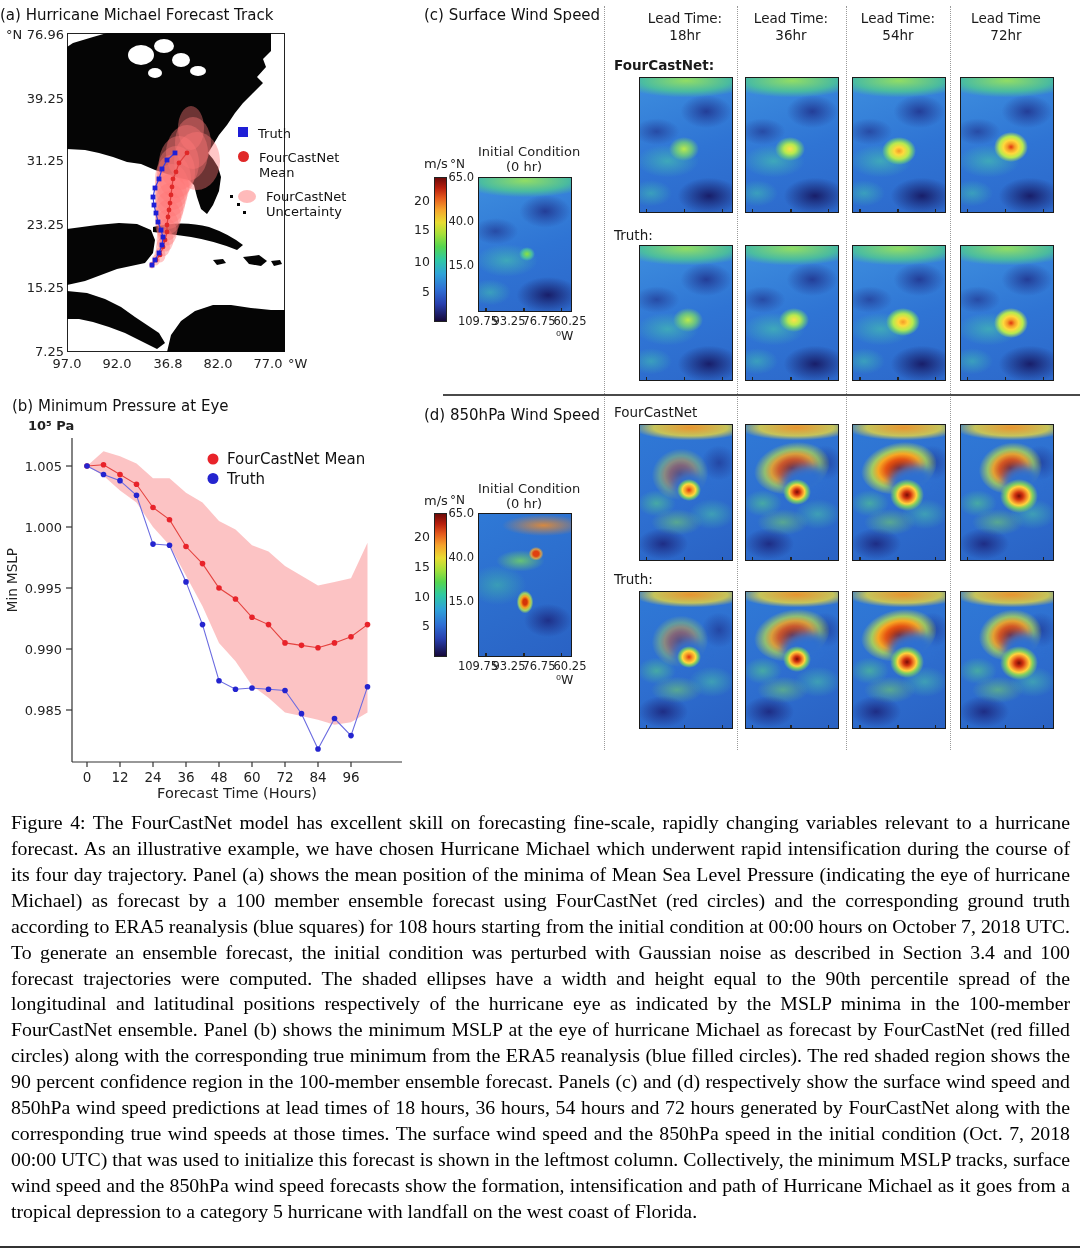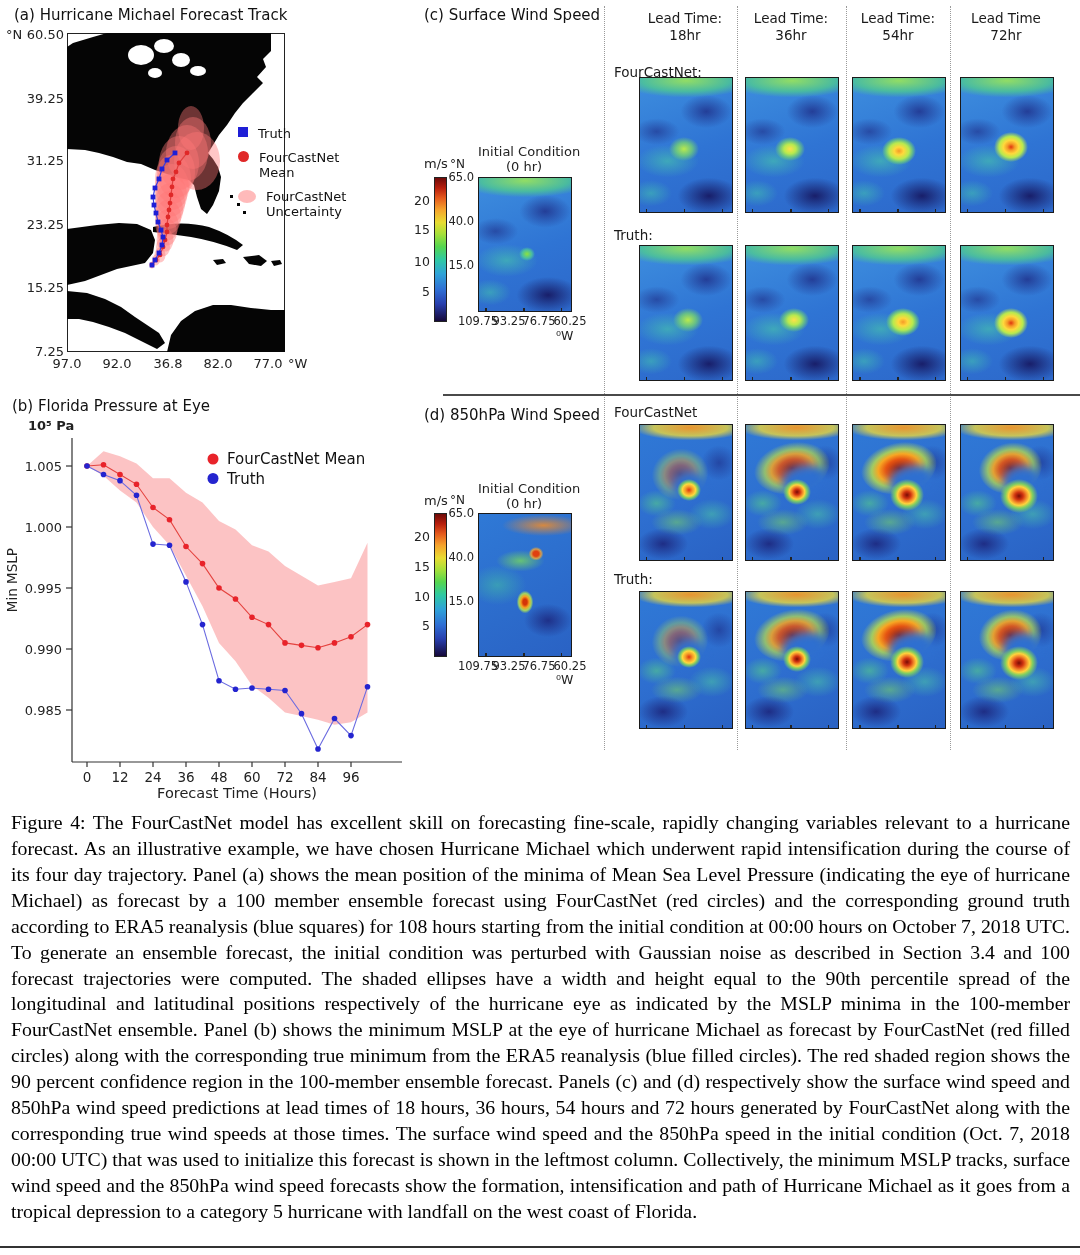--- a/index.html
+++ b/index.html
@@ -74,21 +74,21 @@
     line-height:1.31;text-align:justify;color:#000;}
   .legend-a{font-size:13px;line-height:15px;color:#111;}
   .legend-a .lrow{display:flex;align-items:flex-start;margin-bottom:9px;}
   .legend-a .mk{flex:0 0 auto;margin-right:10px;margin-top:1px;}
 </style>
 </head>
 <body>
 
 <div class="page">
 
-  <div class="abs ptitle" style="left:14px;top:6px;">(a) Hurricane Michael Forecast Track</div>
+  <div class="abs ptitle" style="left:0;top:6px;">(a) Hurricane Michael Forecast Track</div>
   <div class="abs tick" style="left:6px;top:27px;">°N</div>
   <div id="a-yticks" class="abs"></div>
   <div id="a-xticks" class="abs"></div>
   <div class="abs tick" style="left:288px;top:356px;">°W</div>
   <svg id="svg-a" class="abs" style="left:67px;top:33px;" width="218" height="319" viewBox="0 0 218 319">
       <rect x="0.5" y="0.5" width="217" height="318" fill="#ffffff" stroke="#222" stroke-width="1"></rect>
       <g fill="#050505">
         <path d="M0,14 L6,10 L26,4 L40,0 L204,0 L204,18 L196,26 L199,34 L190,44 L196,50 L186,60 L176,70 L168,80 L160,92 L152,102 L146,112 L141,120 L146,126 L151,134 L154,144 L152,158 L146,172 L140,181 L134,176 L130,164 L127,152 L122,147 L112,145 L100,141 L88,137 L74,131 L60,129 L46,124 L32,120 L18,117 L0,116 Z"></path>
         <path d="M86,194 Q115,187 142,194 Q162,201 176,212 L170,217 Q148,208 124,204 Q102,201 86,199 Z"></path>
         <path d="M176,224 l16,-2 l8,6 l-6,5 l-12,-2 Z"></path>
@@ -171,21 +171,21 @@
       <div class="lrow" style="">
         <div class="mk" style="width:11px;height:11px;border-radius:50%;background:#e02828;"></div>
         <div style="">FourCastNet<br>Mean</div>
       </div>
       <div class="lrow" style="">
         <div class="mk" style="width:18px;height:13px;border-radius:50%;background:rgba(255,130,130,0.55);"></div>
         <div style="">FourCastNet<br>Uncertainty</div>
       </div>
     </div>
 
-  <div class="abs ptitle" style="left:12px;top:397px;">(b) Florida Pressure at Eye</div>
+  <div class="abs ptitle" style="left:12px;top:397px;">(b) Minimum Pressure at Eye</div>
   <div class="abs tick" style="left:28px;top:418px;font-weight:bold;">10⁵ Pa</div>
   <div class="abs rot" style="left:4px;top:548px;">Min MSLP</div>
   <svg id="svg-b" class="abs" style="left:0;top:430px;" width="420" height="372">
       <polygon points="87,36 103.5,21.359999999998905 120,26.239999999998368 136.5,33.55999999999756 153,48.19999999999865 169.5,48.19999999999865 186,62.839999999999755 202.5,72.59999999999869 219,90.89999999999938 235.5,99.43999999999843 252,115.29999999999804 268.5,121.39999999999873 285,136.03999999999846 301.5,145.79999999999876 318,155.55999999999904 334.5,151.89999999999807 351,148.23999999999847 367.5,112.85999999999831 367.5,282.4399999999986 351,292.19999999999885 334.5,294.6399999999986 318,289.75999999999914 301.5,286.0999999999982 285,282.4399999999986 268.5,267.7999999999988 252,255.59999999999883 235.5,231.19999999999882 219,212.89999999999813 202.5,176.29999999999808 186,145.79999999999876 169.5,115.29999999999804 153,96.99999999999869 136.5,72.59999999999869 120,60.40000000000002 103.5,45.759999999998925 87,36" fill="rgba(246,96,100,0.38)"></polygon>
       <polyline points="87,36 103.5,34.77999999999743 120,44.53999999999906 136.5,54.299999999997986 153,77.47999999999814 169.5,89.67999999999951 186,116.51999999999926 202.5,133.59999999999872 219,157.99999999999875 235.5,168.9799999999989 252,187.27999999999824 268.5,194.59999999999877 285,212.89999999999813 301.5,215.3399999999992 318,217.77999999999895 334.5,212.89999999999813 351,206.7999999999988 367.5,194.59999999999877" fill="none" stroke="#e4433f" stroke-width="1.1"></polyline>
       <circle cx="87" cy="36" r="2.8" fill="#e8232a"></circle>
       <circle cx="103.5" cy="34.77999999999743" r="2.8" fill="#e8232a"></circle>
       <circle cx="120" cy="44.53999999999906" r="2.8" fill="#e8232a"></circle>
       <circle cx="136.5" cy="54.299999999997986" r="2.8" fill="#e8232a"></circle>
       <circle cx="153" cy="77.47999999999814" r="2.8" fill="#e8232a"></circle>
@@ -319,21 +319,21 @@
     </div>
   <div class="abs hrule" style="left:443px;top:394px;width:637px;height:2px;"></div>
 
   <div id="grid-headers">
       <div class="abs lead-header" style="left:630px;top:10px;width:110px;">Lead Time:<br>18hr</div>
       <div class="abs lead-header" style="left:736px;top:10px;width:110px;">Lead Time:<br>36hr</div>
       <div class="abs lead-header" style="left:843px;top:10px;width:110px;">Lead Time:<br>54hr</div>
       <div class="abs lead-header" style="left:951px;top:10px;width:110px;">Lead Time<br>72hr</div>
     </div>
   <div id="grid-maps">
-      <div class="abs row-label" style="left:614px;top:64px;">FourCastNet:</div>
+      <div class="abs row-label" style="left:614px;top:57px;font-weight:bold;">FourCastNet:</div>
       <div class="wmap wc i1" style="left:639px;top:77px;width:92px;height:134px;">
         <div class="spot" style=""></div>
       </div>
       <div class="wmap wc i2" style="left:745px;top:77px;width:92px;height:134px;">
         <div class="spot" style=""></div>
       </div>
       <div class="wmap wc i3" style="left:852px;top:77px;width:92px;height:134px;">
         <div class="spot" style=""></div>
       </div>
       <div class="wmap wc i4" style="left:960px;top:77px;width:92px;height:134px;">
@@ -383,21 +383,21 @@
         <div class="spot2" style=""></div>
       </div>
       <div class="wmap wd d4" style="left:960px;top:591px;width:92px;height:136px;">
         <div class="arc" style=""></div>
         <div class="spot2" style=""></div>
       </div>
     </div>
 
   <div class="abs caption" style="left:11px;top:810px;width:1059px;">Figure 4: The FourCastNet model has excellent skill on forecasting fine-scale, rapidly changing variables relevant to a hurricane forecast. As an illustrative example, we have chosen Hurricane Michael which underwent rapid intensification during the course of its four day trajectory. Panel (a) shows the mean position of the minima of Mean Sea Level Pressure (indicating the eye of hurricane Michael) as forecast by a 100 member ensemble forecast using FourCastNet (red circles) and the corresponding ground truth according to ERA5 reanalysis (blue squares) for 108 hours starting from the initial condition at 00:00 hours on October 7, 2018 UTC. To generate an ensemble forecast, the initial condition was perturbed with Gaussian noise as described in Section 3.4 and 100 forecast trajectories were computed. The shaded ellipses have a width and height equal to the 90th percentile spread of the longitudinal and latitudinal positions respectively of the hurricane eye as indicated by the MSLP minima in the 100-member FourCastNet ensemble. Panel (b) shows the minimum MSLP at the eye of hurricane Michael as forecast by FourCastNet (red filled circles) along with the corresponding true minimum from the ERA5 reanalysis (blue filled circles). The red shaded region shows the 90 percent confidence region in the 100-member ensemble forecast. Panels (c) and (d) respectively show the surface wind speed and 850hPa wind speed predictions at lead times of 18 hours, 36 hours, 54 hours and 72 hours generated by FourCastNet along with the corresponding true wind speeds at those times. The surface wind speed and the 850hPa speed in the initial condition (Oct. 7, 2018 00:00 UTC) that was used to initialize this forecast is shown in the leftmost column. Collectively, the minimum MSLP tracks, surface wind speed and the 850hPa wind speed forecasts show the formation, intensification and path of Hurricane Michael as it goes from a tropical depression to a category 5 hurricane with landfall on the west coast of Florida.</div>
   <div class="abs" style="left:0;top:1246px;width:1080px;height:2px;background:#333;"></div>
-<div class="abs tick ra" style="left:24px;top:27px;width:40px;">60.50</div>
+<div class="abs tick ra" style="left:24px;top:27px;width:40px;">76.96</div>
     <div class="abs tick ra" style="left:24px;top:91px;width:40px;">39.25</div>
     <div class="abs tick ra" style="left:24px;top:153px;width:40px;">31.25</div>
     <div class="abs tick ra" style="left:24px;top:217px;width:40px;">23.25</div>
     <div class="abs tick ra" style="left:24px;top:280px;width:40px;">15.25</div>
     <div class="abs tick ra" style="left:24px;top:344px;width:40px;">7.25</div>
     <div class="abs tick ctr" style="left:47px;top:356px;width:40px;">97.0</div>
     <div class="abs tick ctr" style="left:97px;top:356px;width:40px;">92.0</div>
     <div class="abs tick ctr" style="left:148px;top:356px;width:40px;">36.8</div>
     <div class="abs tick ctr" style="left:198px;top:356px;width:40px;">82.0</div>
     <div class="abs tick ctr" style="left:248px;top:356px;width:40px;">77.0</div>

